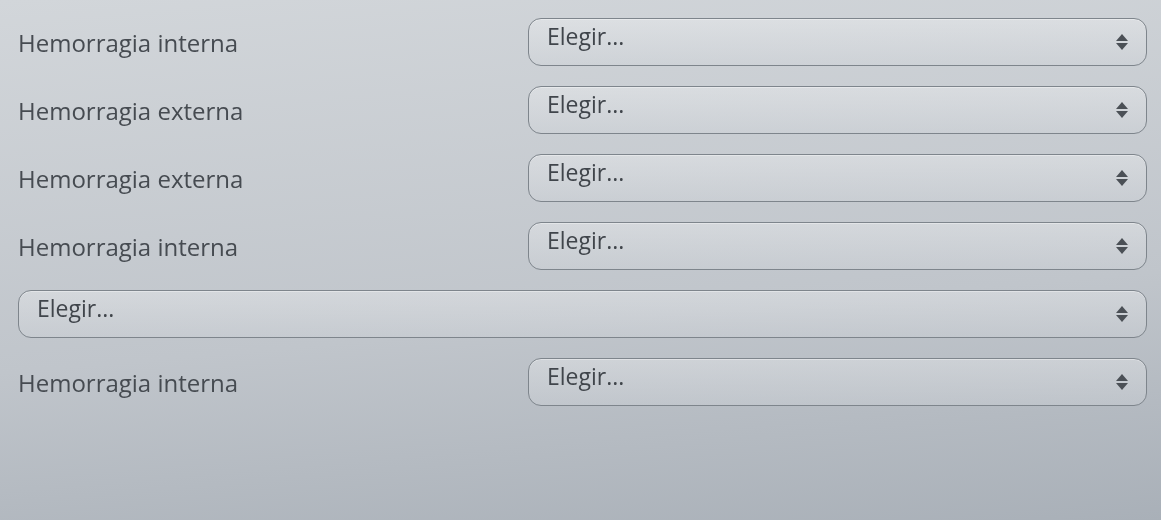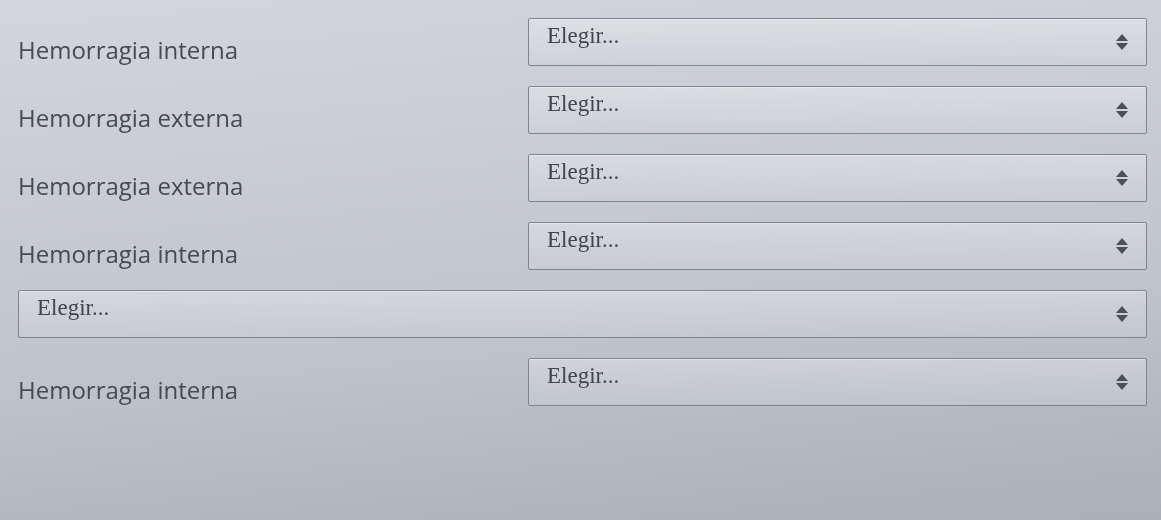--- a/index.html
+++ b/index.html
@@ -19,46 +19,45 @@
   .prompt {
     font-size: 25px;
     font-weight: 400;
     color: #3d4248;
     margin: 0 0 60px 0;
     letter-spacing: 0.1px;
   }
   .rows { }
   .row {
     display: flex;
-    align-items: flex-end;
+    align-items: center;
     margin-bottom: 20px;
   }
   .label {
     flex: 0 0 510px;
     font-size: 24px;
     color: #464b51;
     padding-right: 10px;
     white-space: nowrap;
   }
   .select {
     flex: 1 1 auto;
     position: relative;
     height: 48px;
     display: flex;
     align-items: center;
     background: linear-gradient(180deg, rgba(255,255,255,0.28) 0%, rgba(210,214,219,0.35) 100%);
     border: 1px solid #7e858c;
-    border-radius: 2px;
+    border-radius: 13px;
     padding: 0 52px 12px 18px;
     font-size: 23px;
     color: #40454b;
     cursor: pointer;
     user-select: none;
     box-shadow: inset 0 1px 0 rgba(255,255,255,0.35);
-    font-family: Liberation Serif, serif;
   }
   .select .arrows {
     position: absolute;
     right: 18px;
     top: 50%;
     transform: translate(0,-50%);
     display: flex;
     flex-direction: column;
     line-height: 0;
   }

